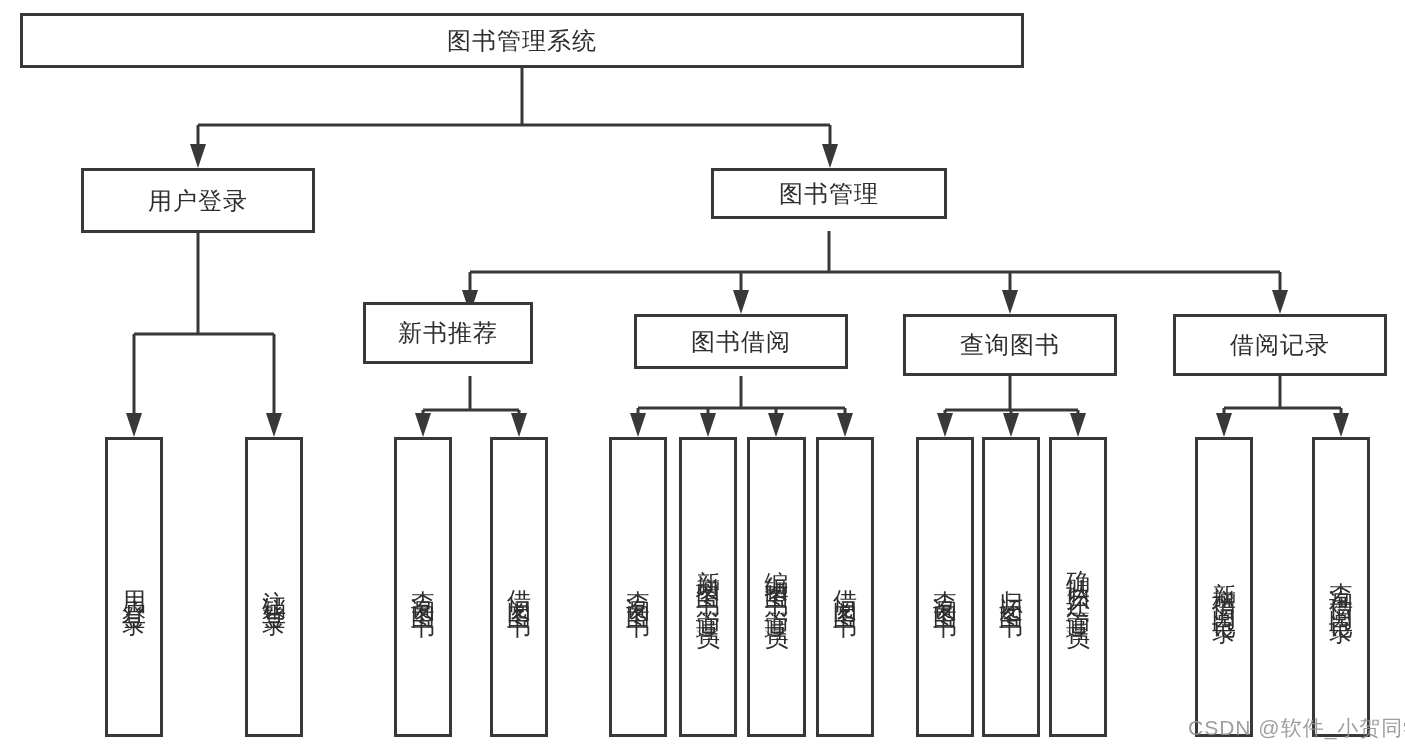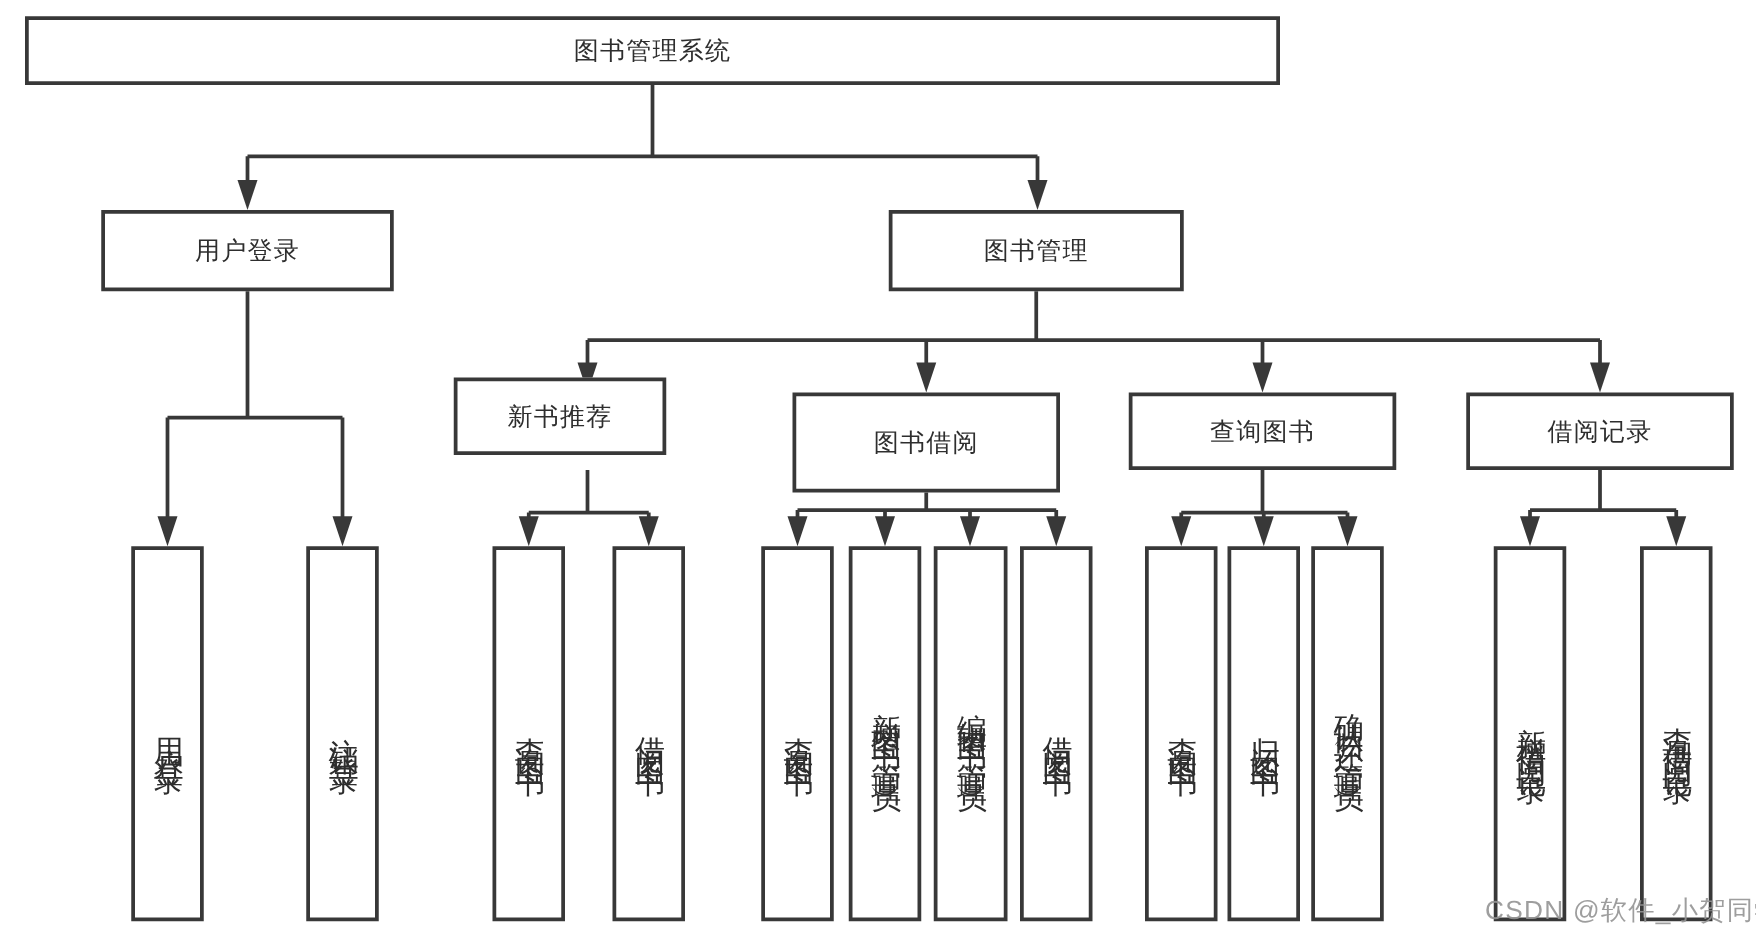--- a/index.html
+++ b/index.html
@@ -24,21 +24,21 @@
   .node {
     position: absolute;
     box-sizing: border-box;
     border: 3px solid #383838;
     background: #ffffff;
     color: #2e2e2e;
     display: flex;
     align-items: center;
     justify-content: center;
     z-index: 2;
-    font-size: 20px;
+    font-size: 24px;
     letter-spacing: 1px;
     white-space: nowrap;
   }
   .node.vert {
     writing-mode: vertical-rl;
     text-orientation: mixed;
     font-size: 24px;
     letter-spacing: 8px;
     line-height: 1;
     white-space: normal;
@@ -144,24 +144,24 @@
     </g>
     <g fill="#383838" stroke="none">
       <polygon points="1216,413 1232,413 1224,437"></polygon>
       <polygon points="1333,413 1349,413 1341,437"></polygon>
     </g>
   </svg>
 
   <div class="node" style="left:20px; top:13px; width:1004px; height:55px;">图书管理系统</div>
 
   <div class="node" style="left:81px; top:168px; width:234px; height:65px;">用户登录</div>
-  <div class="node" style="left:711px; top:168px; width:236px; height:65px;">图书管理</div>
+  <div class="node" style="left:711px; top:168px; width:236px; height:51px;">图书管理</div>
 
   <div class="node" style="left:363px; top:302px; width:170px; height:62px;">新书推荐</div>
-  <div class="node" style="left:634px; top:314px; width:214px; height:80px;">图书借阅</div>
+  <div class="node" style="left:634px; top:314px; width:214px; height:55px;">图书借阅</div>
   <div class="node" style="left:903px; top:314px; width:214px; height:62px;">查询图书</div>
   <div class="node" style="left:1173px; top:314px; width:214px; height:62px;">借阅记录</div>
 
   <div class="node vert" style="left:105px; top:437px; width:58px; height:300px;">用户登录</div>
   <div class="node vert" style="left:245px; top:437px; width:58px; height:300px;">注销登录</div>
 
   <div class="node vert" style="left:394px; top:437px; width:58px; height:300px;">查询图书</div>
   <div class="node vert" style="left:490px; top:437px; width:58px; height:300px;">借阅图书</div>
 
   <div class="node vert" style="left:609px; top:437px; width:58px; height:300px;">查询图书</div>

